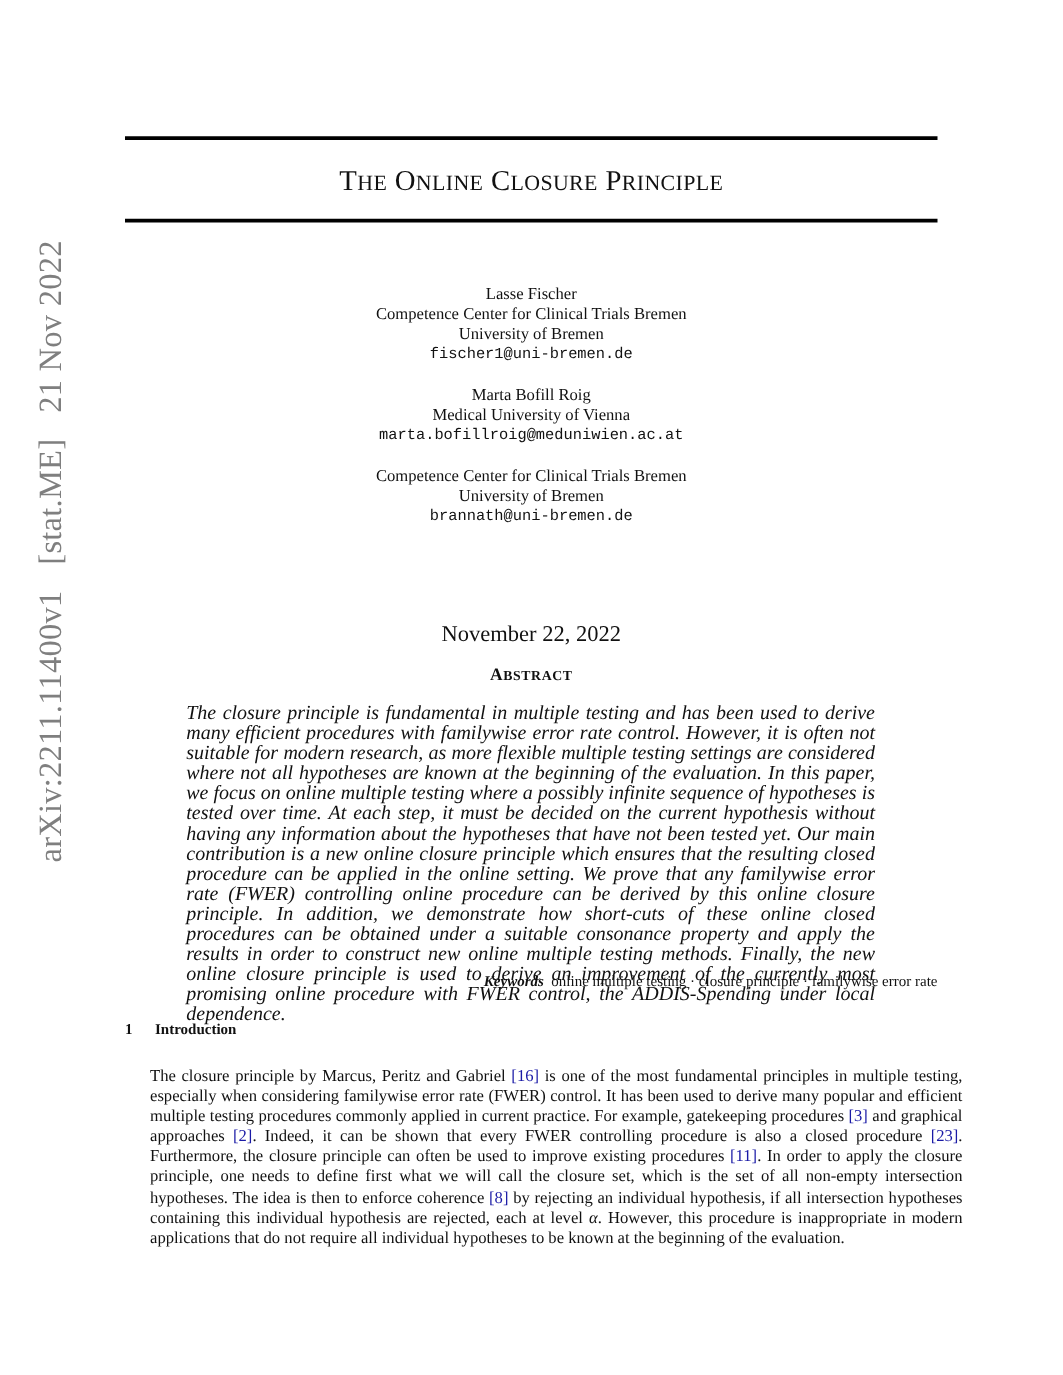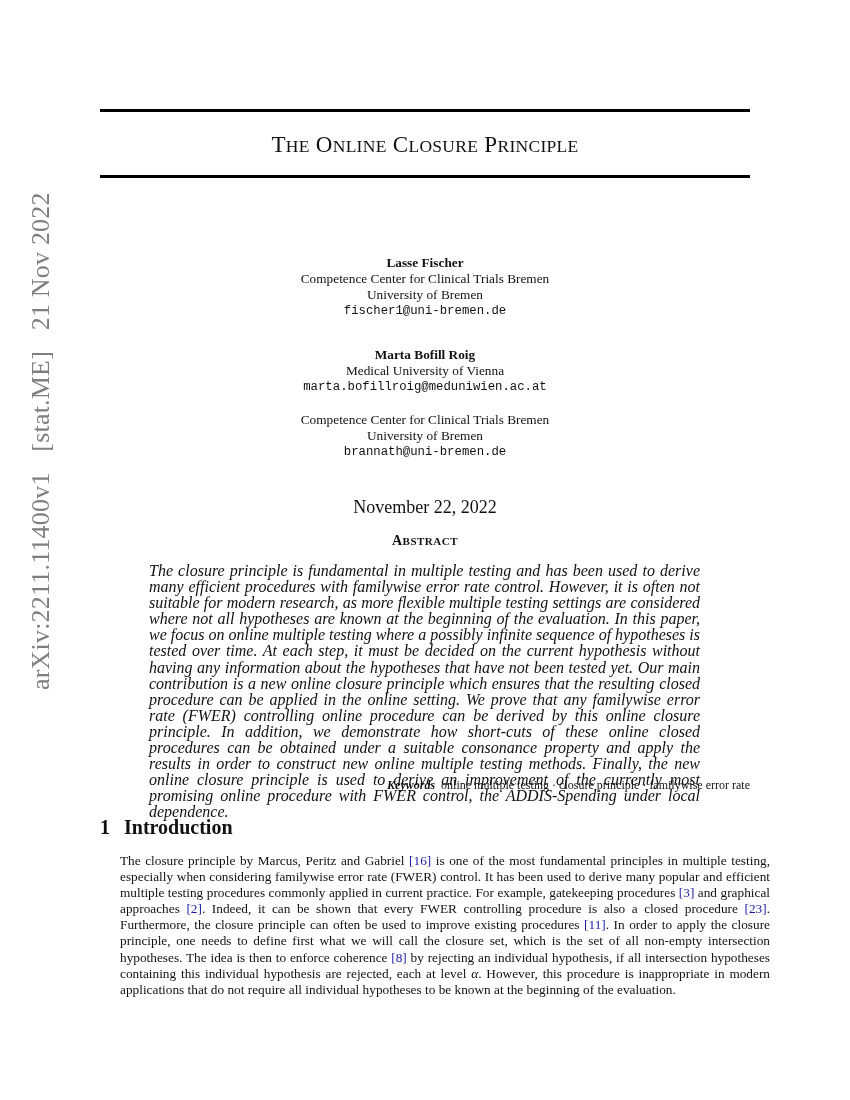--- a/index.html
+++ b/index.html
@@ -7,31 +7,31 @@
          font-family:"Liberation Serif", "DejaVu Serif", serif; color:#111; }
   .rule { position:absolute; left:100px; width:650px; background:#000; }
   .rule.top { top:109px; height:3px; }
   .rule.bottom { top:175px; height:3px; }
   .title { position:absolute; top:132px; left:100px; width:650px; text-align:center;
            font-size:23px; letter-spacing:0.3px; }
   .title .big { font-size:23px; }
   .title .sc { font-size:17.5px; }
   .authors { position:absolute; top:227px; left:100px; width:650px; text-align:center; }
   .author { margin-bottom:17px; line-height:16px; font-size:13.3px; }
-  .author .name { font-weight:bold;margin-top:28px; }
+  .author .name { font-weight:normal; }
   .author .email { font-family:"Liberation Mono", "DejaVu Sans Mono", monospace; font-size:12.3px; }
   .date { position:absolute; top:497px; left:100px; width:650px; text-align:center; font-size:18px; }
   .abs-head { position:absolute; top:533px; left:100px; width:650px; text-align:center;
               font-weight:bold; font-size:14px; letter-spacing:0.5px; }
   .abs-head .sc { font-size:11px; }
   .abstract { position:absolute; top:563px; left:149px; width:551px; font-size:16px;
               line-height:16.1px; text-align:justify;font-style:italic; }
   .keywords { position:absolute; top:778px; left:100px; width:650px; font-size:12px;text-align:right; }
   .keywords b { font-style:italic; }
-  .section { position:absolute; top:816px; left:100px; font-size:20px; font-weight:bold; }
+  .section { position:absolute; top:816px; left:100px; font-size:12px; font-weight:bold; }
   .section .num { display:inline-block; width:24px; }
   .intro { position:absolute; top:853px; left:100px; width:650px; font-size:13.3px;
            line-height:16.1px; text-align:justify;margin-left:20px; }
   .cite { color:#1a1aa6; }
   .arxiv { position:absolute; left:26px; top:690px; transform-origin:0 0; transform:rotate(-90deg);
            font-size:26px; color:#7f7f7f; white-space:nowrap; width:420px; letter-spacing:0.2px; }
   .arxiv span { margin-right:14px; }
 </style>
 </head>
 <body>

